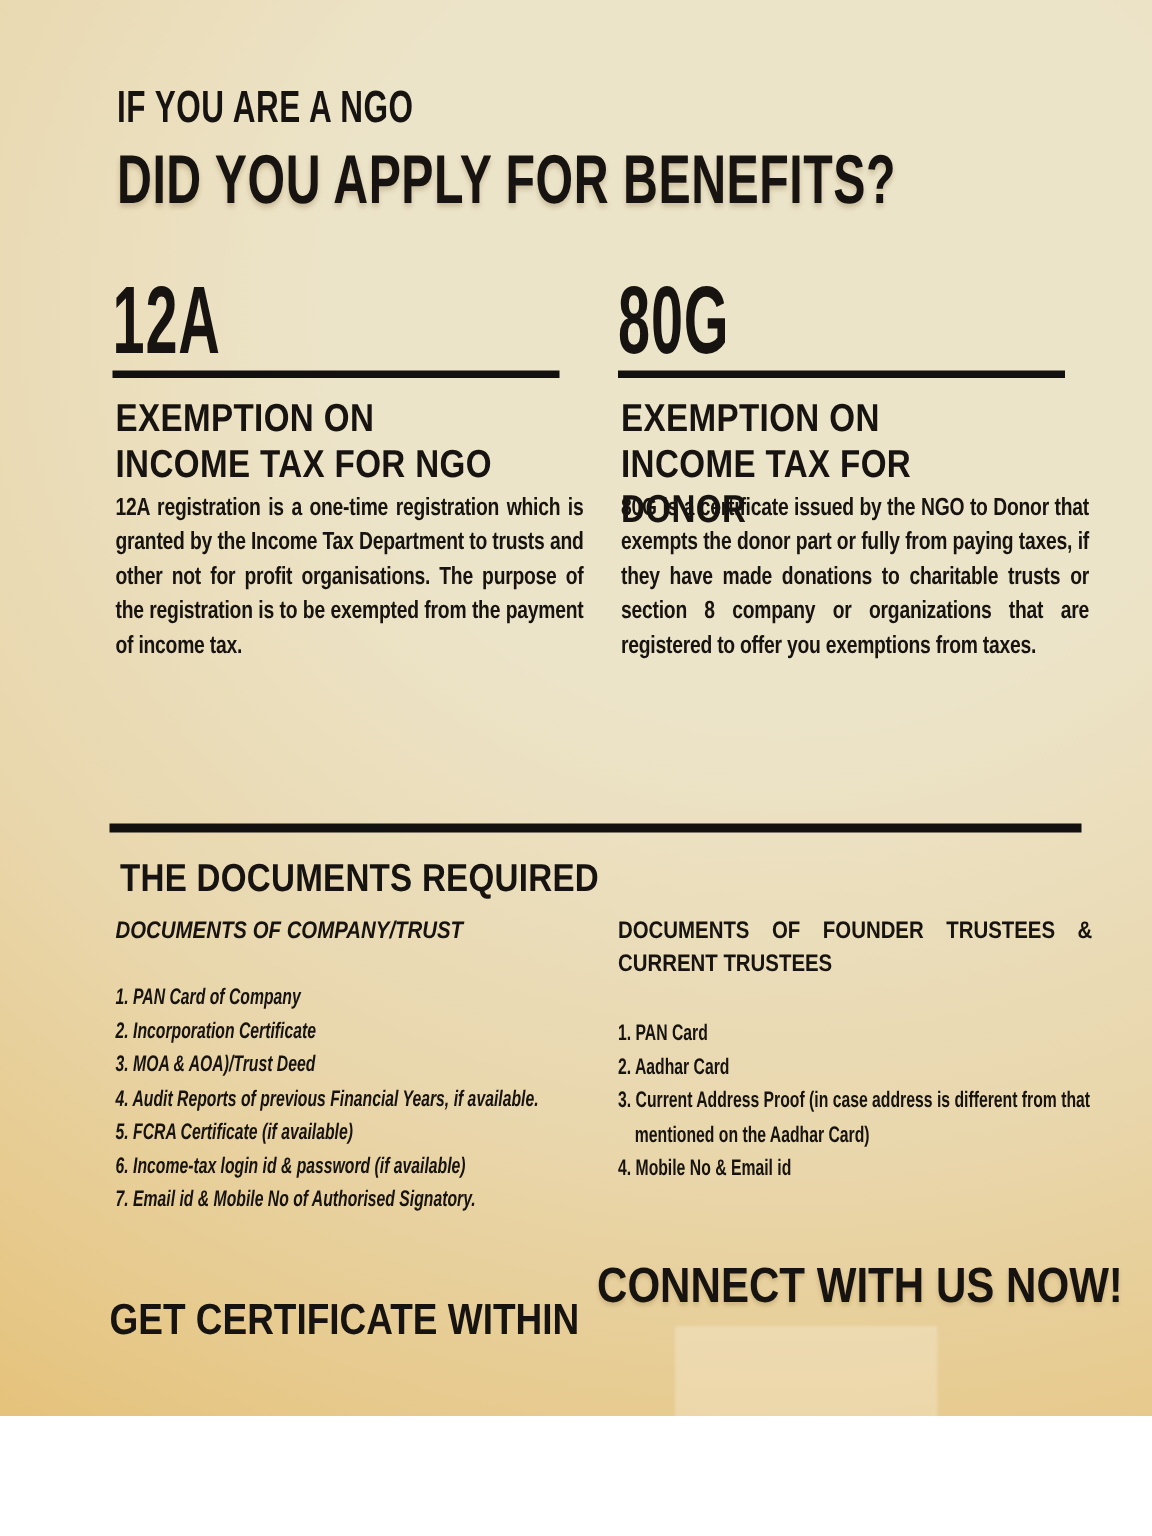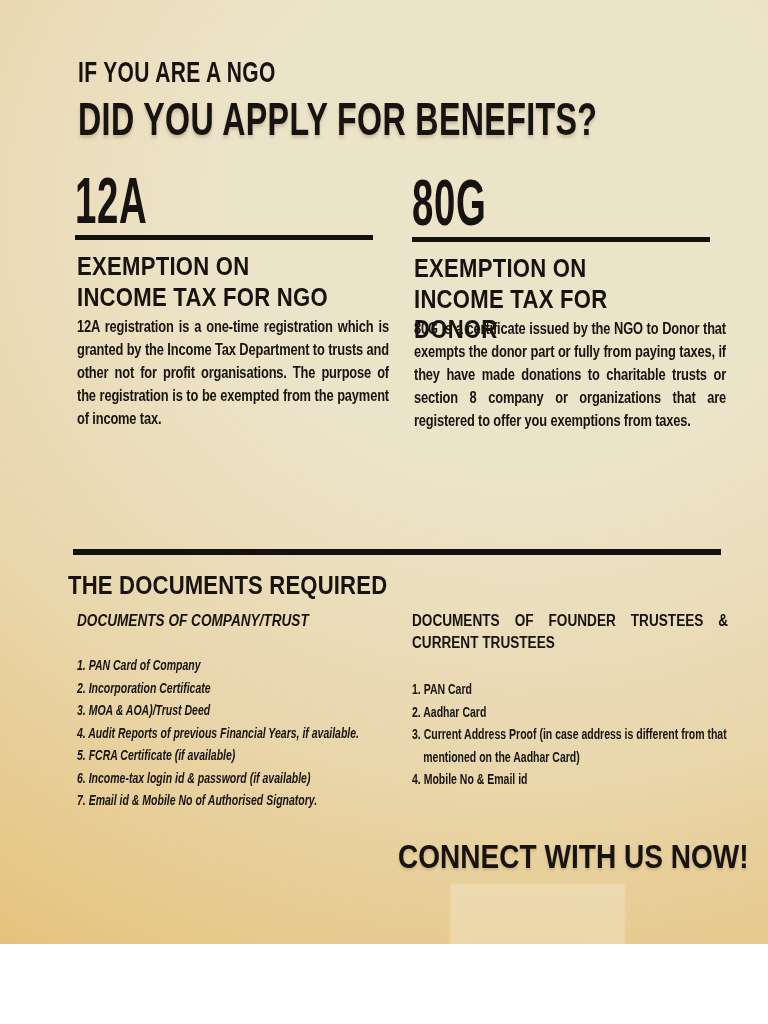--- a/index.html
+++ b/index.html
@@ -55,44 +55,44 @@
 
 <div class="poster">
 
   <div class="abs" style="left:78px;top:55px;">
     <span class="eyebrow cx70">IF YOU ARE A NGO</span>
   </div>
   <div class="abs" style="left:78px;top:92px;">
     <span class="title cx70">DID YOU APPLY FOR BENEFITS?</span>
   </div>
 
-  <div class="abs" style="left:75px;top:169px;width:315px;">
+  <div class="abs" style="left:75px;top:181px;width:315px;">
     <div>
       <span class="code cx60">12A</span>
     </div>
     <div class="rule" style="position:absolute;left:0;top:66px;width:298px;height:5px;"></div>
     <div class="abs" style="left:2px;top:82px;width:315px;">
       <span class="subtitle cx85" style="white-space:normal;width:308px;">EXEMPTION ON INCOME TAX FOR NGO</span>
     </div>
     <div class="abs para blkcx78" style="left:2px;top:146px;width:400px;">12A registration is a one-time registration which is granted by the Income Tax Department to trusts and other not for profit organisations. The purpose of the registration is to be exempted from the payment of income tax.</div>
   </div>
 
-  <div class="abs" style="left:412px;top:171px;width:315px;">
+  <div class="abs" style="left:412px;top:181px;width:315px;">
     <div>
       <span class="code cx60">80G</span>
     </div>
     <div class="rule" style="position:absolute;left:0;top:66px;width:298px;height:5px;"></div>
     <div class="abs" style="left:2px;top:82px;width:315px;">
       <span class="subtitle cx85" style="white-space:normal;width:308px;">EXEMPTION ON INCOME TAX FOR DONOR</span>
     </div>
     <div class="abs para blkcx78" style="left:2px;top:146px;width:400px;">80G is a certificate issued by the NGO to Donor that exempts the donor part or fully from paying taxes, if they have made donations to charitable trusts or section 8 company or organizations that are registered to offer you exemptions from taxes.</div>
   </div>
 
   <div class="rule abs" style="left:73px;top:549px;width:648px;height:6px;"></div>
-  <div class="abs" style="left:68px;top:570px;">
+  <div class="abs" style="left:80px;top:570px;">
     <span class="docs-req cx85">THE DOCUMENTS REQUIRED</span>
   </div>
 
   <div class="abs" style="left:77px;top:610px;font-style:italic;">
     <div class="col-title blkcx85" style="width:320px;">DOCUMENTS OF COMPANY/TRUST</div>
     <div class="doc-list blkcx70 abs" style="left:0;top:44px;width:460px;">
       <div class="item">1. PAN Card of Company</div>
       <div class="item">2. Incorporation Certificate</div>
       <div class="item">3. MOA &amp; AOA)/Trust Deed</div>
       <div class="item">4. Audit Reports of previous Financial Years, if available.</div>
@@ -110,19 +110,22 @@
       <div class="item">3. Current Address Proof (in case address is different from that mentioned on the Aadhar Card)</div>
       <div class="item">4. Mobile No &amp; Email id</div>
     </div>
   </div>
 
   <div class="abs" style="left:398px;top:838px;">
     <span class="connect cx85">CONNECT WITH US NOW!</span>
   </div>
   <div class="abs redacted" style="left:450px;top:884px;width:175px;height:78px;"></div>
 
+  <div class="abs" style="left:73px;top:864px;">
+    <span class="getcert cx85">GET CERTIFICATE WITHIN</span>
+  </div>
   <div class="abs" style="left:73px;top:942px;">
     <span class="days cx85">30 DAYS!</span>
   </div>
 
   <div class="rule abs" style="left:394px;top:977px;width:302px;height:6px;"></div>
 
 </div>
 
 </body></html>

